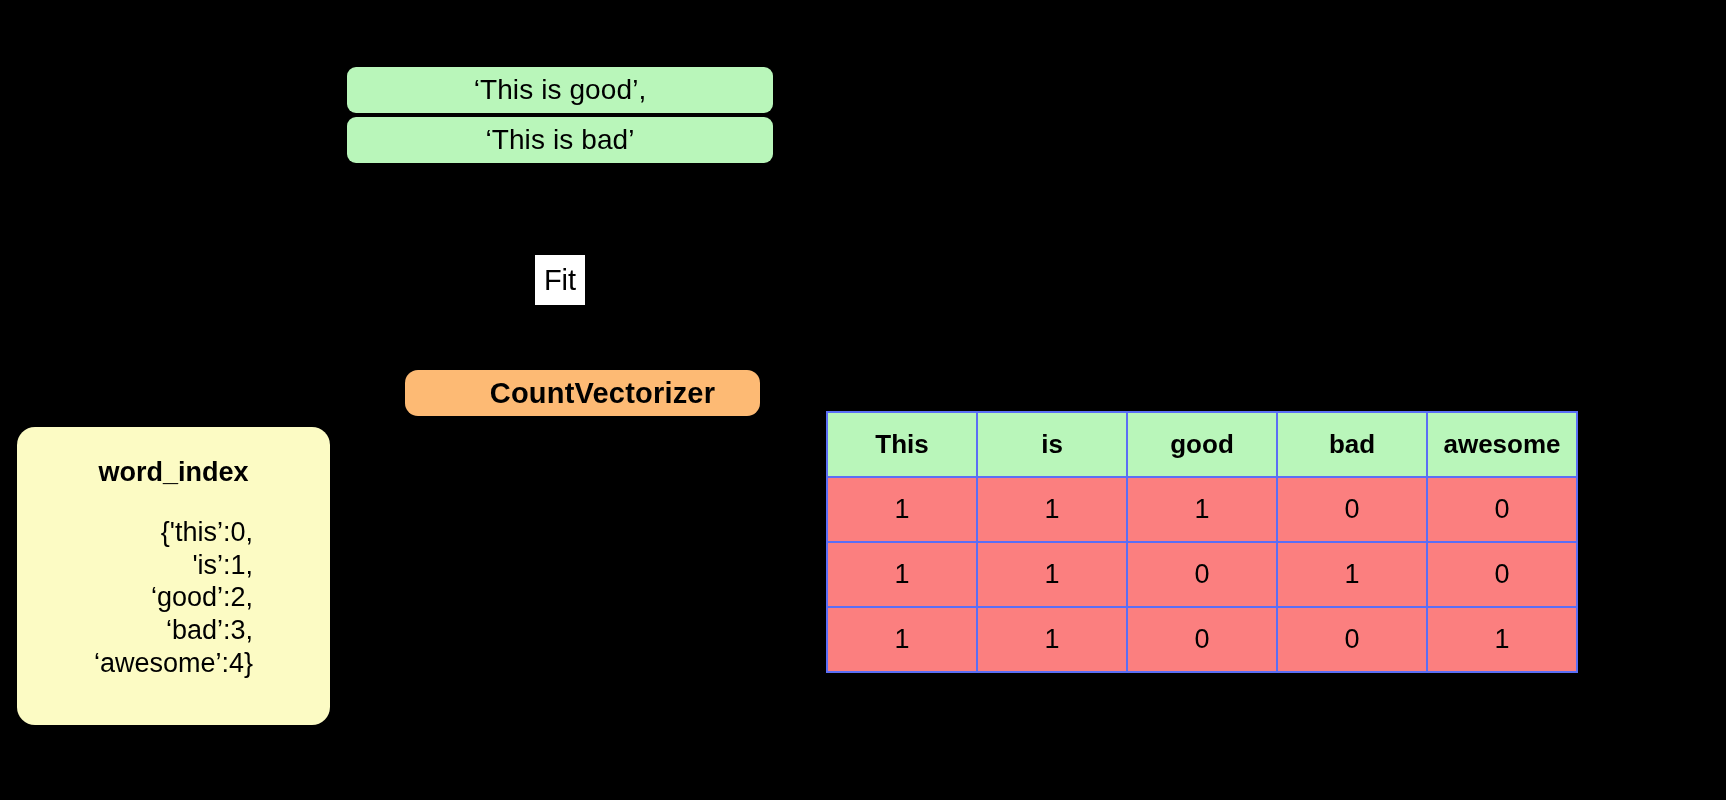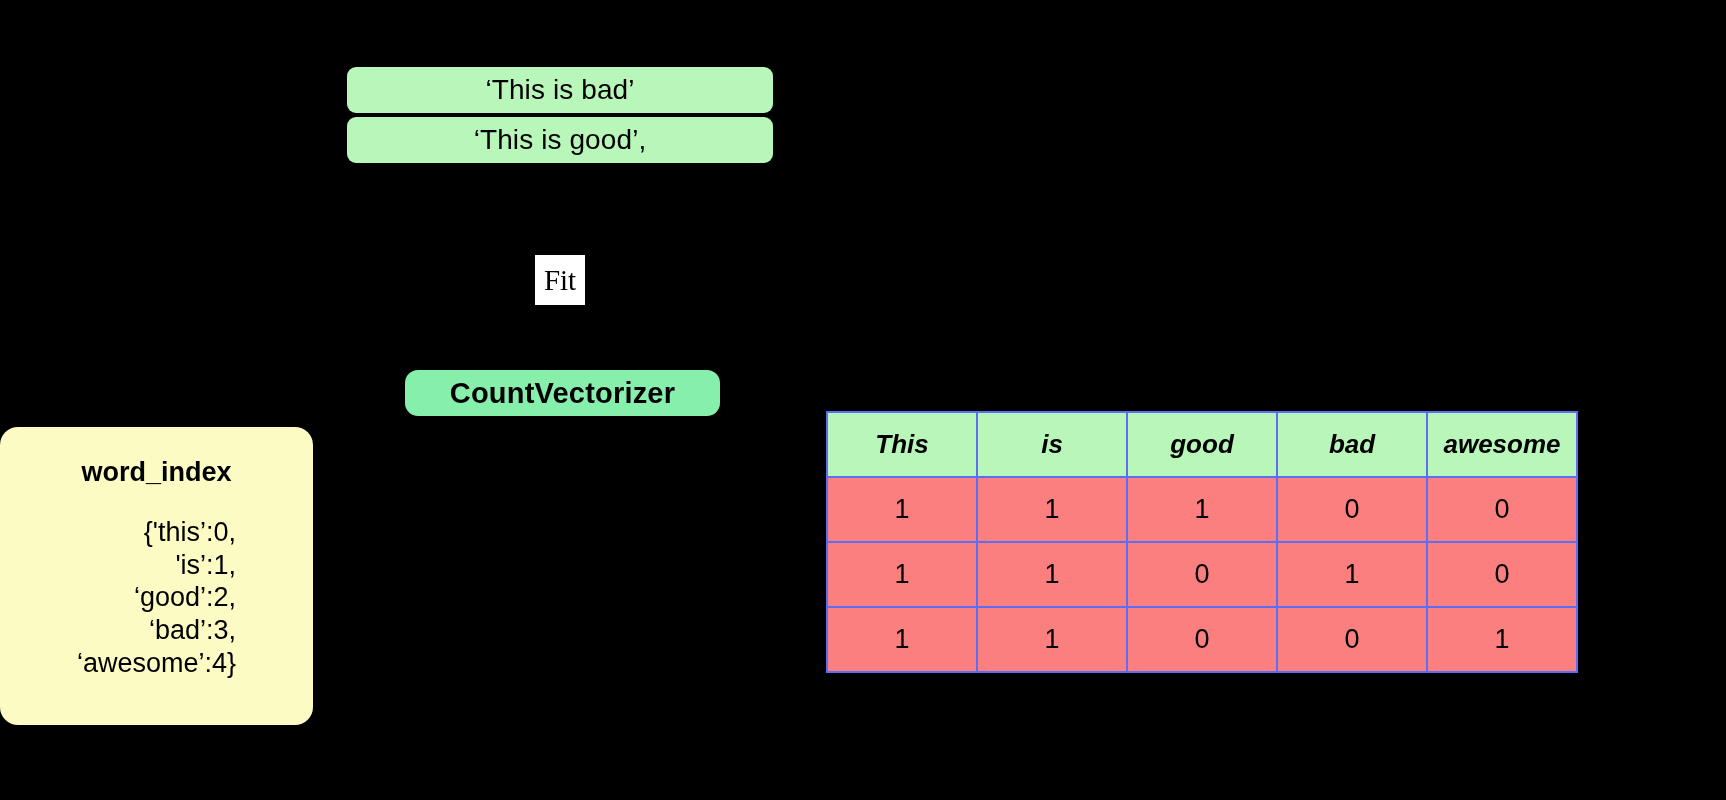--- a/index.html
+++ b/index.html
@@ -51,45 +51,45 @@
     left: 535px;
     top: 255px;
     width: 50px;
     height: 50px;
     background: #ffffff;
     display: flex;
     align-items: center;
     justify-content: center;
     font-size: 29px;
     color: #000;
-    font-family: Liberation Serif, serif;
   }
 
   
   .countvec-pill {
     position: absolute;
     left: 405px;
     top: 370px;
     width: 315px;
     height: 46px;
-    background: #86efac;
+    background: #fdba74;
     border-radius: 13px;
     display: flex;
     align-items: center;
     justify-content: center;
     font-size: 29px;
     font-weight: bold;
     color: #000;
     letter-spacing: 0.2px;
+    padding-left: 40px;
   }
 
   
   .wordindex-card {
     position: absolute;
-    left: 0;
+    left: 17px;
     top: 427px;
     width: 313px;
     height: 298px;
     background: #fcfbc4;
     border-radius: 18px;
     display: flex;
     flex-direction: column;
     align-items: center;
     padding-top: 30px;
     box-sizing: border-box;
@@ -123,40 +123,39 @@
     height: 63px;
     text-align: center;
     vertical-align: middle;
     padding: 0;
   }
   .matrix-table th {
     background: #b9f6ba;
     font-size: 26px;
     font-weight: bold;
     color: #000;
-    font-style: italic;
   }
   .matrix-table td {
     background: #fb7f7f;
     font-size: 27px;
     font-weight: normal;
     color: #000;
   }
 </style>
 </head>
 <body>
 
 <div id="canvas">
 
   <div class="sentence-stack">
     <div class="sentence-box">
-      <span>‘This is bad’</span>
+      <span>‘This is good’,</span>
     </div>
     <div class="sentence-box">
-      <span>‘This is good’,</span>
+      <span>‘This is bad’</span>
     </div>
   </div>
 
   <div class="fit-label">
     <span>Fit</span>
   </div>
 
   <div class="countvec-pill">
     <span>CountVectorizer</span>
   </div>

